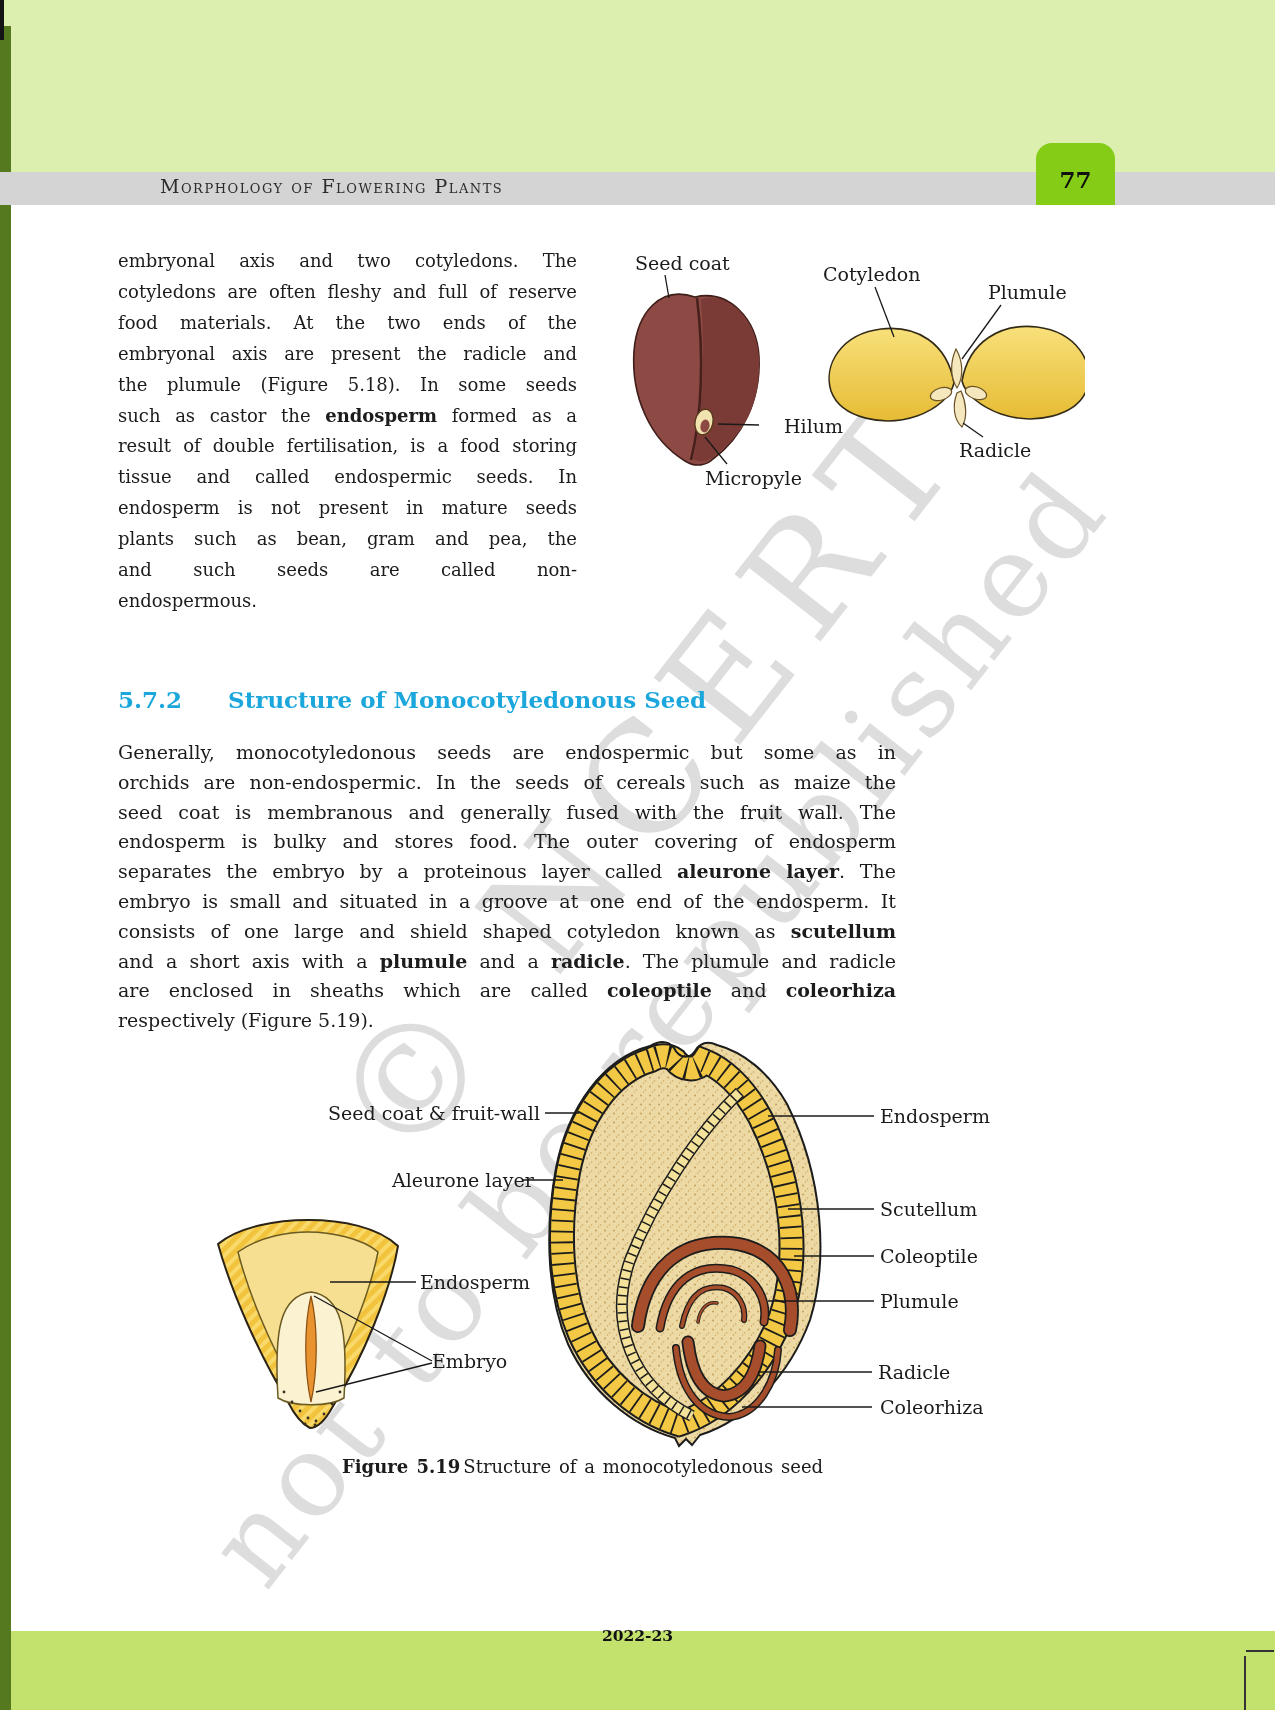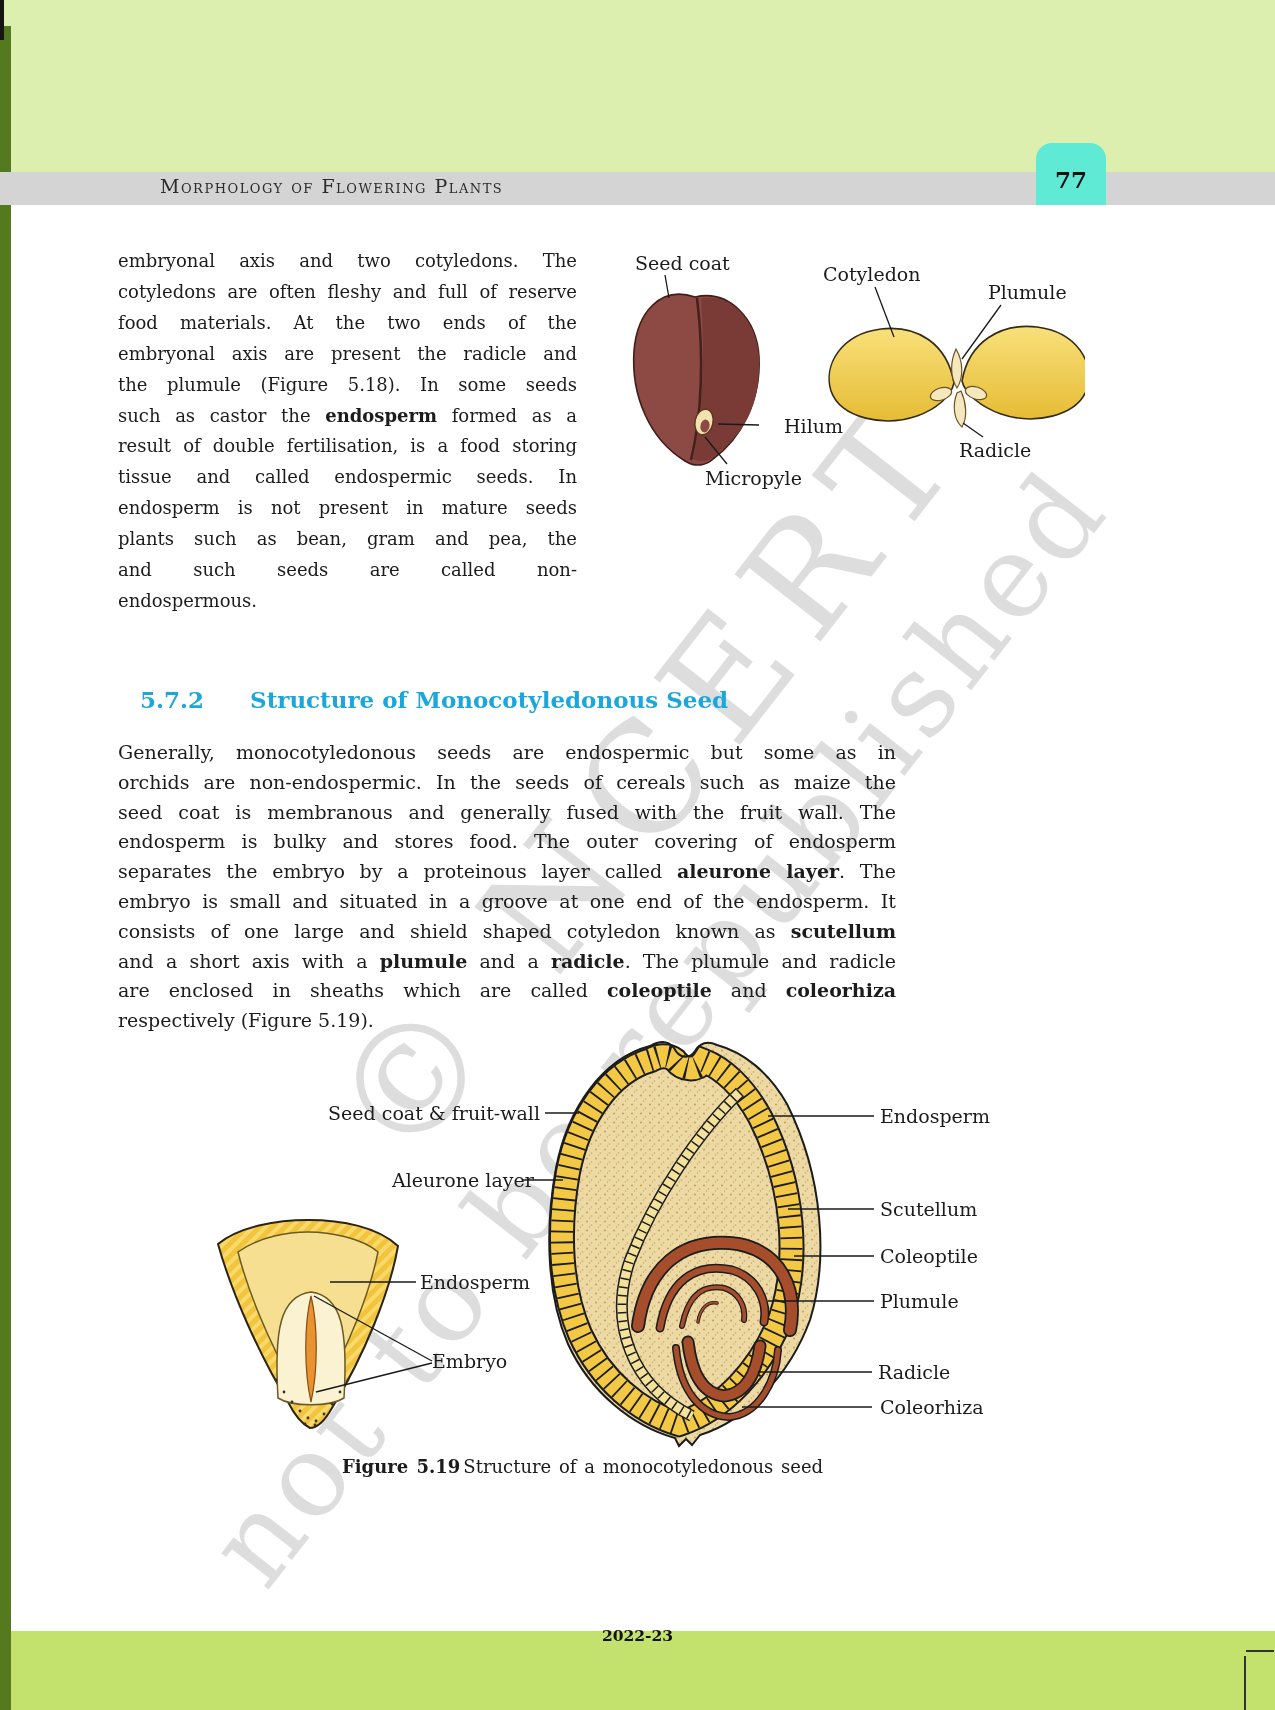--- a/index.html
+++ b/index.html
@@ -13,32 +13,32 @@
   .crop-v{position:absolute;left:1244px;top:1656px;width:2px;height:54px;background:#333;z-index:3;}
 
   .wm{position:absolute;z-index:1;white-space:nowrap;color:#bdbdbd;opacity:0.5;
       font-family:"DejaVu Serif", serif;}
   .wm1{left:190px;top:690px;font-size:150px;letter-spacing:22px;transform:rotate(-52deg);}
   .wm2{left:-30px;top:960px;font-size:115px;letter-spacing:6px;transform:rotate(-52deg);}
 
   .hbar{position:absolute;left:0;top:172px;width:100%;height:33px;background:#d4d4d4;z-index:2;}
   .htitle{position:absolute;left:160px;top:175px;font-variant:small-caps;font-size:19px;
           letter-spacing:1.5px;color:#2c2c2c;z-index:3;}
-  .pagenum-box{position:absolute;left:1036px;top:143px;width:70px;height:62px;background:#5eead4;
+  .pagenum-box{position:absolute;left:1036px;top:143px;width:79px;height:62px;background:#84cc16;
           border-radius:16px 16px 0 0;z-index:3;text-align:center;}
   .pagenum-box span{display:block;font-weight:bold;font-size:23px;line-height:74px;color:#111;}
 
   .para{position:absolute;z-index:3;color:#1c1c1c;}
   .p1{left:118px;top:246px;width:459px;font-size:18px;line-height:30.9px;}
   .p2{left:118px;top:738px;width:778px;font-size:19px;line-height:29.8px;}
   .tline{text-align:left;}
   .tline.just{text-align:justify;text-align-last:justify;}
 
   .sec{position:absolute;left:118px;top:686px;z-index:3;font-weight:bold;font-size:23px;color:#1ca7dc;}
-  .sec .num{margin-right:46px;margin-left:22px;}
+  .sec .num{margin-right:46px;}
 
   .fig{position:absolute;z-index:3;}
   .fig518{left:555px;top:225px;width:530px;height:330px;}
   .fig519{left:180px;top:1030px;width:920px;height:460px;}
   .fig svg{position:absolute;left:0;top:0;}
   .lbl{position:absolute;font-size:19px;color:#1b1b1b;white-space:nowrap;z-index:4;}
   .lbl.ra{text-align:right;}
   .cap{position:absolute;font-size:18px;color:#1b1b1b;white-space:nowrap;word-spacing:5px;z-index:4;}
   .cap b{margin-right:3px;}
   .cap519{word-spacing:2px;}

